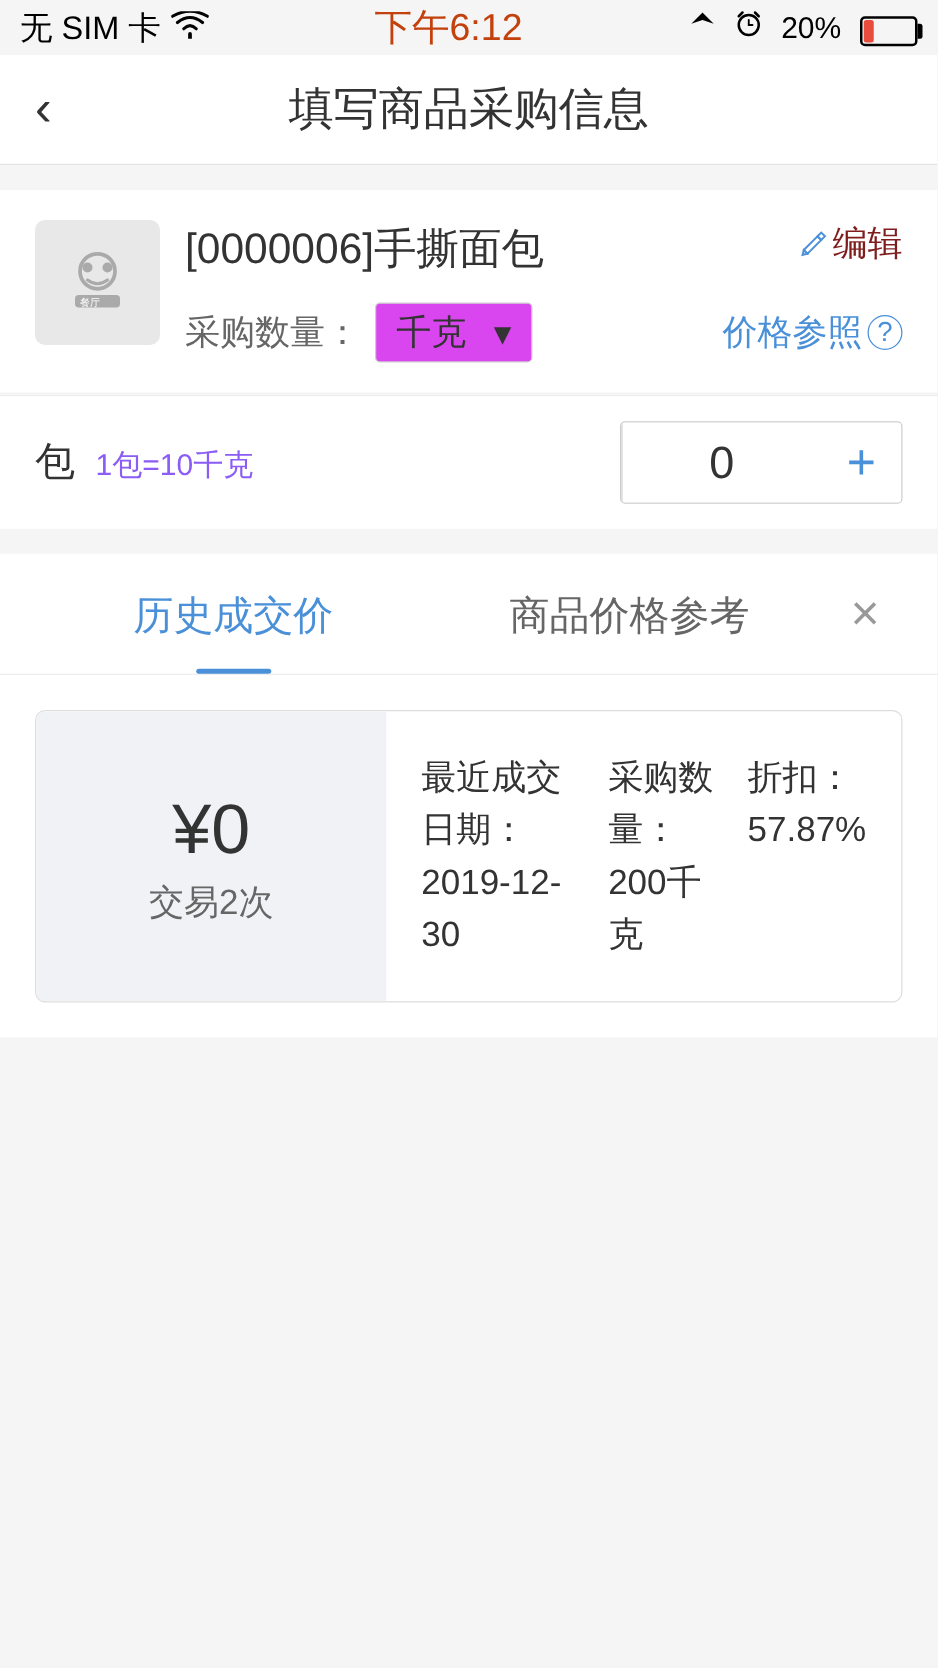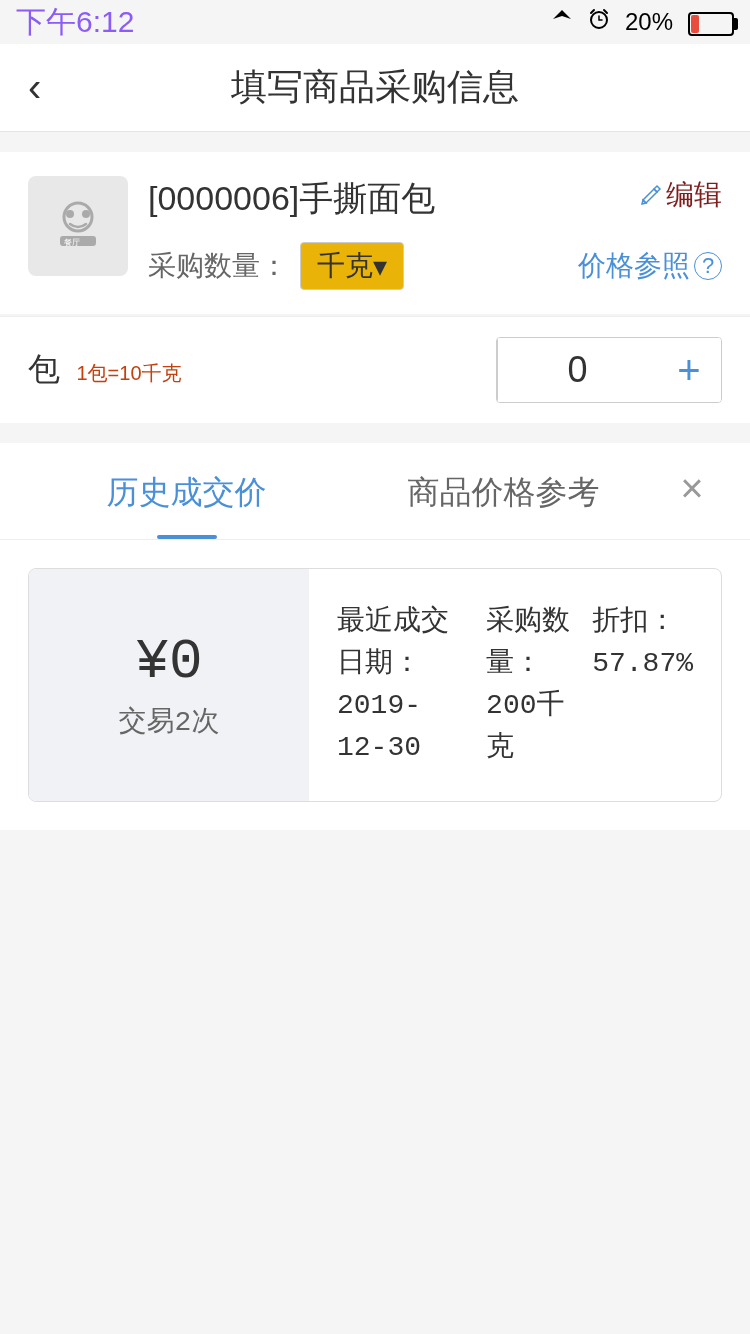--- a/index.html
+++ b/index.html
@@ -26,21 +26,21 @@
     .status-left {
       display: flex;
       align-items: center;
       gap: 8px;
       font-size: 26px;
       color: #000;
     }
     .status-center {
       font-size: 30px;
       font-weight: 500;
-      color: #8b5cf6;
+      color: #c2410c;
     }
     .status-right {
       display: flex;
       align-items: flex-end;
       gap: 15px;
       font-size: 24px;
       color: #000;
     }
     .battery-icon {
       width: 46px;
@@ -150,24 +150,24 @@
       font-size: 28px;
       color: #666;
       margin-right: 12px;
     }
     .unit-select {
       border: 1px solid #ccc;
       border-radius: 4px;
       padding: 4px 16px;
       font-size: 28px;
       color: #333;
-      background: #eab308;
-      display: flex;
-      align-items: center;
-      gap: 0;
+      background: #d946ef;
+      display: flex;
+      align-items: center;
+      gap: 22px;
     }
     .price-ref {
       font-size: 28px;
       color: #4a90d9;
       display: flex;
       align-items: center;
       gap: 4px;
       cursor: pointer;
     }
 
@@ -175,22 +175,22 @@
     .quantity-row {
       background: #fff;
       margin-top: 2px;
       padding: 20px 28px;
       display: flex;
       align-items: center;
       justify-content: space-between;
       border-top: 1px solid #eee;
     }
     .qty-unit-hint {
-      font-size: 20px;
-      color: #c2410c;
+      font-size: 24px;
+      color: #8b5cf6;
       margin-left: 12px;
     }
     .qty-controls {
       display: flex;
       align-items: center;
       border: 1px solid #ccc;
       border-radius: 4px;
       overflow: hidden;
     }
     .qty-input {
@@ -214,21 +214,20 @@
       color: #4a90d9;
       background: #fff;
       cursor: pointer;
       border: none;
     }
 
     
     .tabs-section {
       background: #fff;
       margin-top: 20px;
-      font-family: Liberation Mono, monospace;
     }
     .tabs-header {
       display: flex;
       align-items: center;
       border-bottom: 1px solid #eee;
       position: relative;
       padding: 0 28px;
     }
     .tab-item {
       flex: 1;
@@ -310,20 +309,31 @@
     
     .main-bg {
       background: #f5f5f5;
       min-height: 600px;
     }
   </style>
 </head>
 <body>
 
 <div class="status-bar">
+  <div class="status-left">
+    <span>无 SIM 卡</span>
+    <span>
+      <svg width="30" height="22" viewBox="0 0 30 22">
+        <path d="M15 18 L15 22" stroke="#000" stroke-width="3" stroke-linecap="round"></path>
+        <path d="M10 14 Q15 9 20 14" stroke="#000" stroke-width="2.5" fill="none" stroke-linecap="round"></path>
+        <path d="M5 9 Q15 1 25 9" stroke="#000" stroke-width="2.5" fill="none" stroke-linecap="round"></path>
+        <path d="M1 4 Q15 -4 29 4" stroke="#000" stroke-width="2.5" fill="none" stroke-linecap="round"></path>
+      </svg>
+    </span>
+  </div>
   <div class="status-center">下午6:12</div>
   <div class="status-right">
     <span>
       <svg width="22" height="22" viewBox="0 0 22 22" fill="none">
         <path d="M11 2 L20 11 L11 8 L2 11 Z" fill="#000"></path>
       </svg>
     </span>
     <span>
       <svg width="22" height="22" viewBox="0 0 22 22" fill="none">
         <circle cx="11" cy="12" r="8" stroke="#000" stroke-width="2"></circle>

